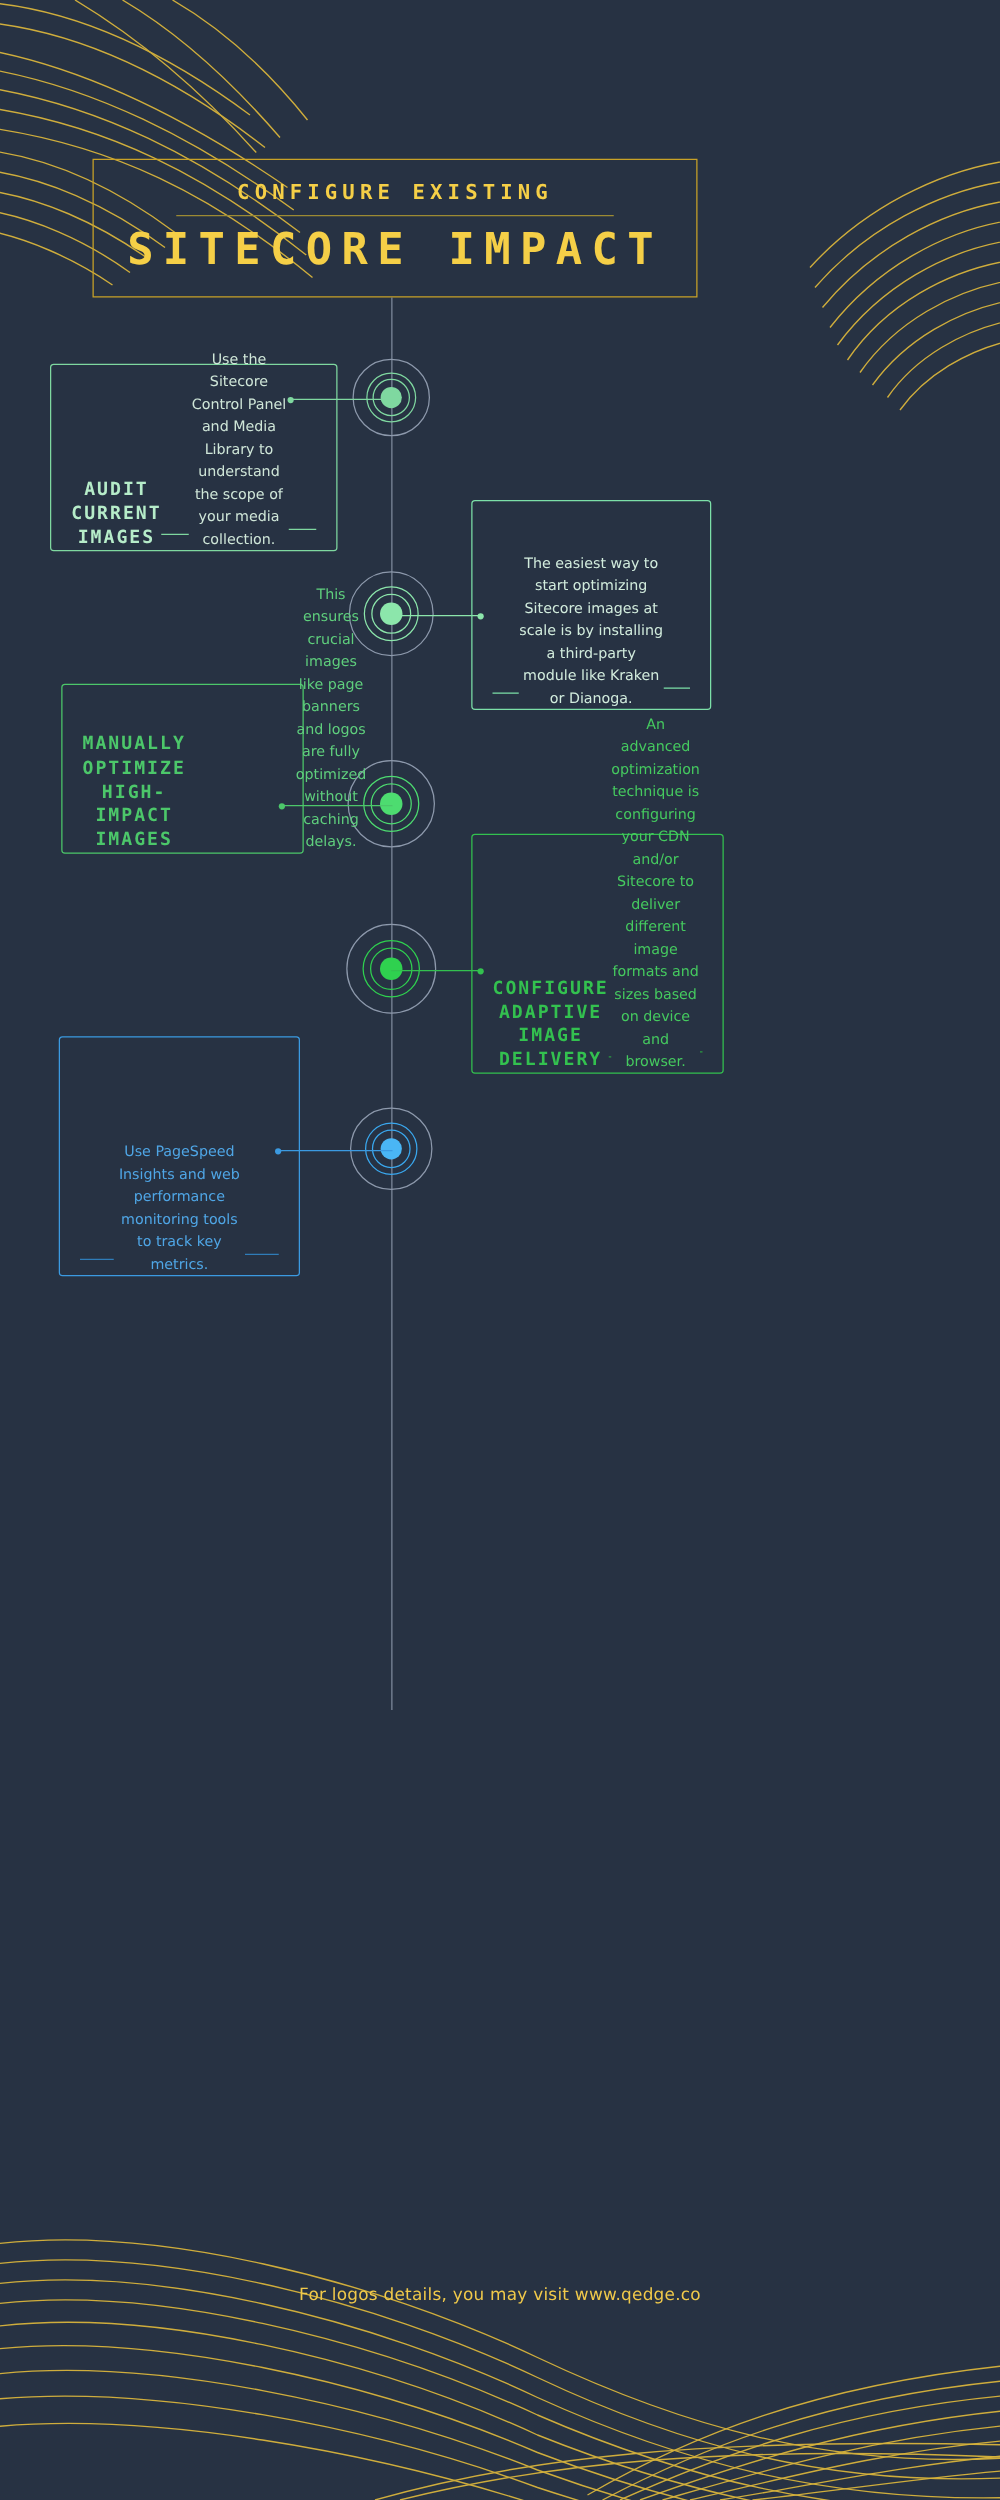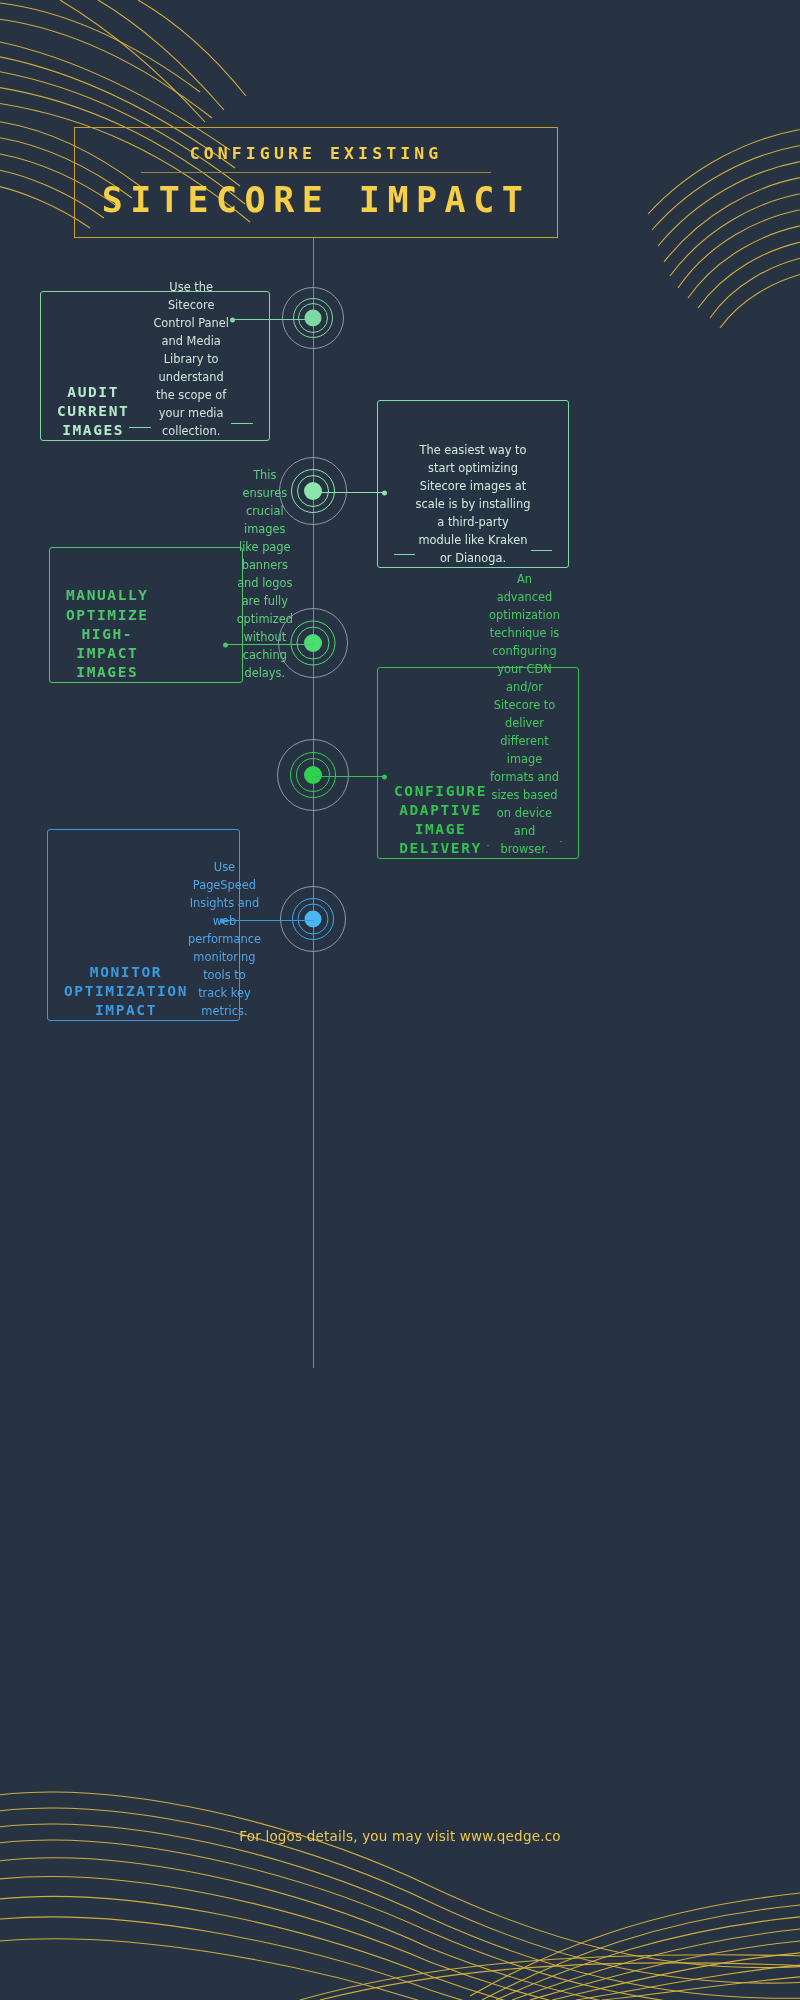--- a/index.html
+++ b/index.html
@@ -240,21 +240,20 @@
   <div class="node" style="left:313px;top:919px;width:66px;height:66px;">
     <div class="ring" style="width:66px;height:66px;border:1px solid #8d99ac;"></div>
     <div class="ring" style="width:42px;height:42px;border:1.5px solid #3aa8ef;"></div>
     <div class="ring" style="width:31px;height:31px;border:1.5px solid #3aa8ef;"></div>
     <div class="core" style="width:17px;height:17px;background:#4ab6f5;"></div>
   </div>
   <div class="conn" style="left:222px;top:920px;width:92px;background:#3b9ae1;">
     <div class="dot left" style="background:#3b9ae1;"></div>
   </div>
   <div class="card" style="left:47px;top:829px;width:193px;height:192px;border-color:#3b9ae1;">
-    <div class="card-title" style="color:#3b9ae1;">MONITOR OPTIMIZATION IMPACT</div>
     <div class="card-rule" style="background:#2f7cb8;"></div>
     <div class="card-body" style="color:#4fa6e6;">Use PageSpeed Insights and web performance monitoring tools to track key metrics.</div>
     <div class="card-rule-bottom" style="background:#2f7cb8;"></div>
   </div>
 
   <div class="footer">For logos details, you may visit www.qedge.co</div>
 
 </div>
 
 </body></html>

